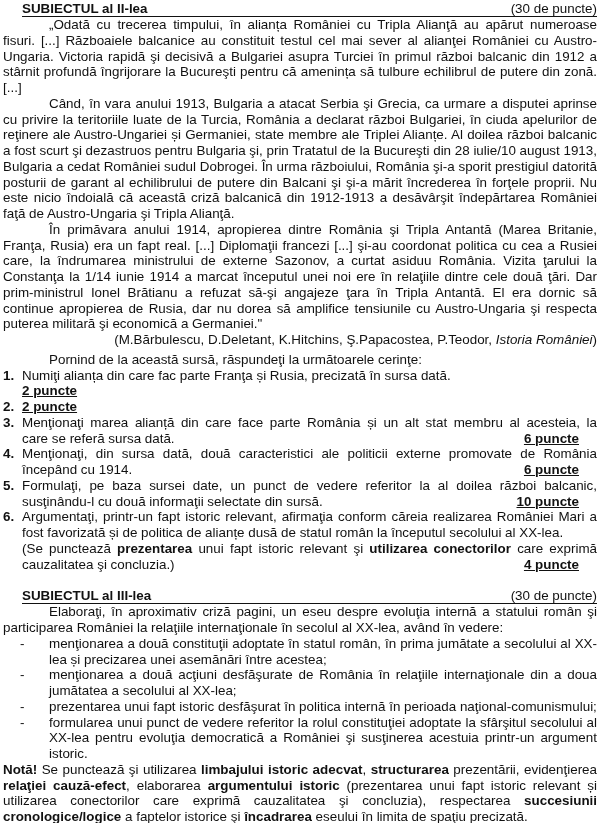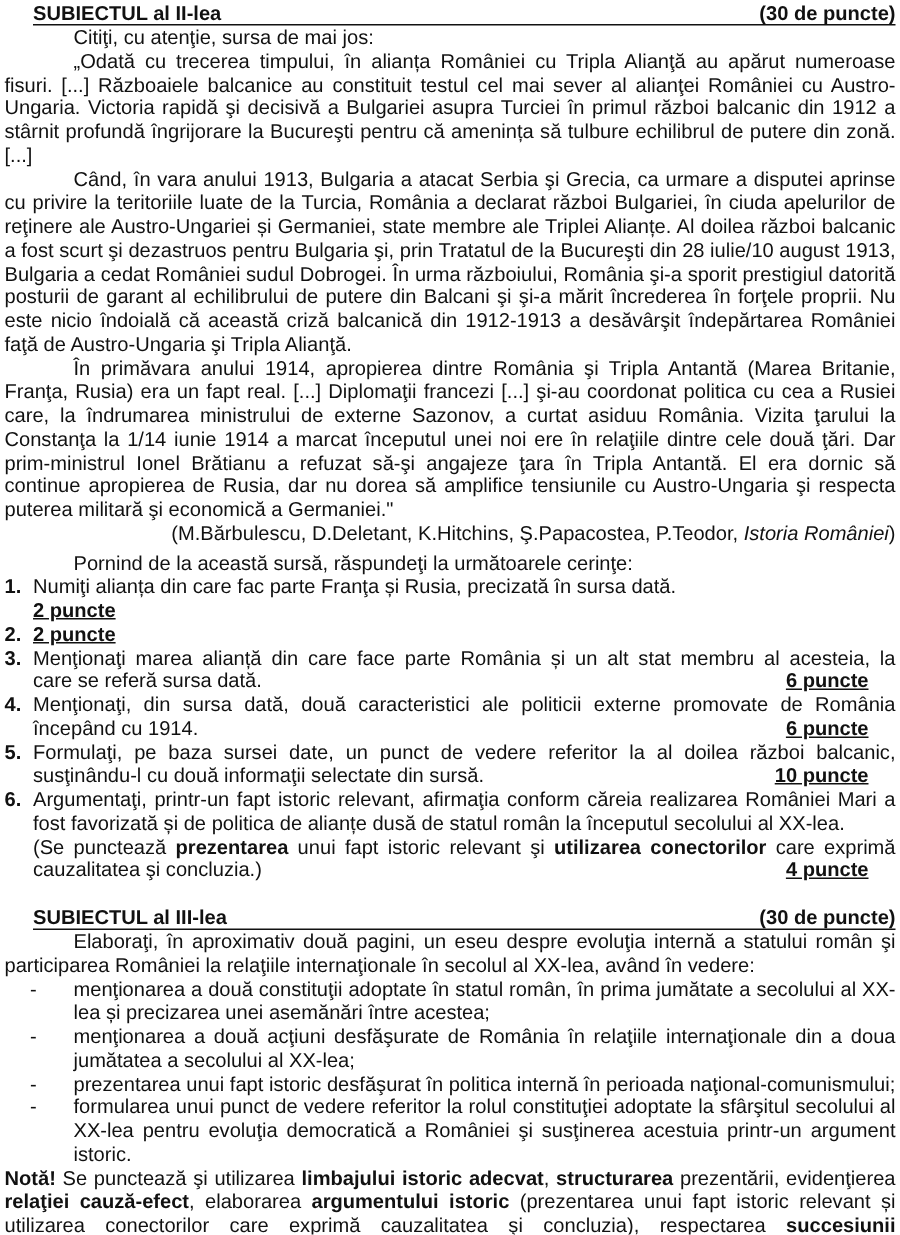--- a/index.html
+++ b/index.html
@@ -7,21 +7,21 @@
       width: 600px; height: 823px; overflow: hidden;
       font-family: "Liberation Sans", sans-serif;
       font-size: 13.4px; line-height: 15.75px; color: #111;
     }
     .page { padding: 0 3px 0 3px; }
     .section-header {
       display: flex; justify-content: space-between;
       font-weight: bold; border-bottom: 1.5px solid #111;
       line-height: 15px; padding-top: 1px; margin-left: 19px;
     }
-    .section-header .pts { font-weight: bold; }
+    .section-header .pts { font-weight: normal; }
     p { margin: 0; text-align: justify; }
     .indent { text-indent: 46px; }
     .citation { text-align: right; }
     .citation i { font-style: italic; margin-top: 43px; }
     .q { display: flex; }
     .q .num { width: 19px; flex: none; font-weight: bold; text-align: left; }
     .q .body { flex: 1; text-align: justify; }
     .q .last { display: flex; justify-content: space-between; }
     .score { font-weight: bold; white-space: nowrap; padding-right: 18px; text-decoration: underline; }
     .inline-score { display: flex; justify-content: space-between; flex-direction: column; }
@@ -34,21 +34,20 @@
 </head>
 <body>
 
 <div class="page">
 
   <div class="section-header">
     <span>SUBIECTUL al II-lea</span>
     <span class="pts">(30 de puncte)</span>
   </div>
 
-  <p class="indent">Citiţi, cu atenţie, sursa de mai jos:</p>
   <p class="indent">„Odată cu trecerea timpului, în alianța României cu Tripla Alianţă au apărut numeroase fisuri. [...] Războaiele balcanice au constituit testul cel mai sever al alianţei României cu Austro-Ungaria. Victoria rapidă şi decisivă a Bulgariei asupra Turciei în primul război balcanic din 1912 a stârnit profundă îngrijorare la Bucureşti pentru că amenința să tulbure echilibrul de putere din zonă. [...]</p>
   <p class="indent">Când, în vara anului 1913, Bulgaria a atacat Serbia şi Grecia, ca urmare a disputei aprinse cu privire la teritoriile luate de la Turcia, România a declarat război Bulgariei, în ciuda apelurilor de reţinere ale Austro-Ungariei și Germaniei, state membre ale Triplei Alianțe. Al doilea război balcanic a fost scurt şi dezastruos pentru Bulgaria şi, prin Tratatul de la Bucureşti din 28 iulie/10 august 1913, Bulgaria a cedat României sudul Dobrogei. În urma războiului, România şi-a sporit prestigiul datorită posturii de garant al echilibrului de putere din Balcani şi şi-a mărit încrederea în forţele proprii. Nu este nicio îndoială că această criză balcanică din 1912-1913 a desăvârşit îndepărtarea României faţă de Austro-Ungaria şi Tripla Alianţă.</p>
   <p class="indent">În primăvara anului 1914, apropierea dintre România şi Tripla Antantă (Marea Britanie, Franţa, Rusia) era un fapt real. [...] Diplomaţii francezi [...] şi-au coordonat politica cu cea a Rusiei care, la îndrumarea ministrului de externe Sazonov, a curtat asiduu România. Vizita ţarului la Constanţa la 1/14 iunie 1914 a marcat începutul unei noi ere în relaţiile dintre cele două ţări. Dar prim-ministrul Ionel Brătianu a refuzat să-şi angajeze ţara în Tripla Antantă. El era dornic să continue apropierea de Rusia, dar nu dorea să amplifice tensiunile cu Austro-Ungaria şi respecta puterea militară şi economică a Germaniei."</p>
   <p class="citation"><span>(M.Bărbulescu, D.Deletant, K.Hitchins, Ş.Papacostea, P.Teodor, </span><i>Istoria României</i><span>)</span></p>
 
   <p class="indent" style="margin-top:4px">Pornind de la această sursă, răspundeţi la următoarele cerinţe:</p>
 
   <div class="q">
     <span class="num">1.</span>
     <div class="body inline-score">
@@ -109,21 +108,21 @@
     </div>
   </div>
 
   <div class="gap"></div>
 
   <div class="section-header">
     <span>SUBIECTUL al III-lea</span>
     <span class="pts">(30 de puncte)</span>
   </div>
 
-  <p class="indent">Elaboraţi, în aproximativ două pagini, un eseu despre evoluţia internă a statului român şi participarea României la relaţiile internaţionale în secolul al XX-lea, având în vedere:</p>
+  <p class="indent">Elaboraţi, în aproximativ criză pagini, un eseu despre evoluţia internă a statului român şi participarea României la relaţiile internaţionale în secolul al XX-lea, având în vedere:</p>
 
   <div class="dash">
     <span class="d">-</span>
     <span class="body">menţionarea a două constituţii adoptate în statul român, în prima jumătate a secolului al XX-lea și precizarea unei asemănări între acestea;</span>
   </div>
   <div class="dash">
     <span class="d">-</span>
     <span class="body">menţionarea a două acţiuni desfăşurate de România în relaţiile internaţionale din a doua jumătatea a secolului al XX-lea;</span>
   </div>
   <div class="dash">

